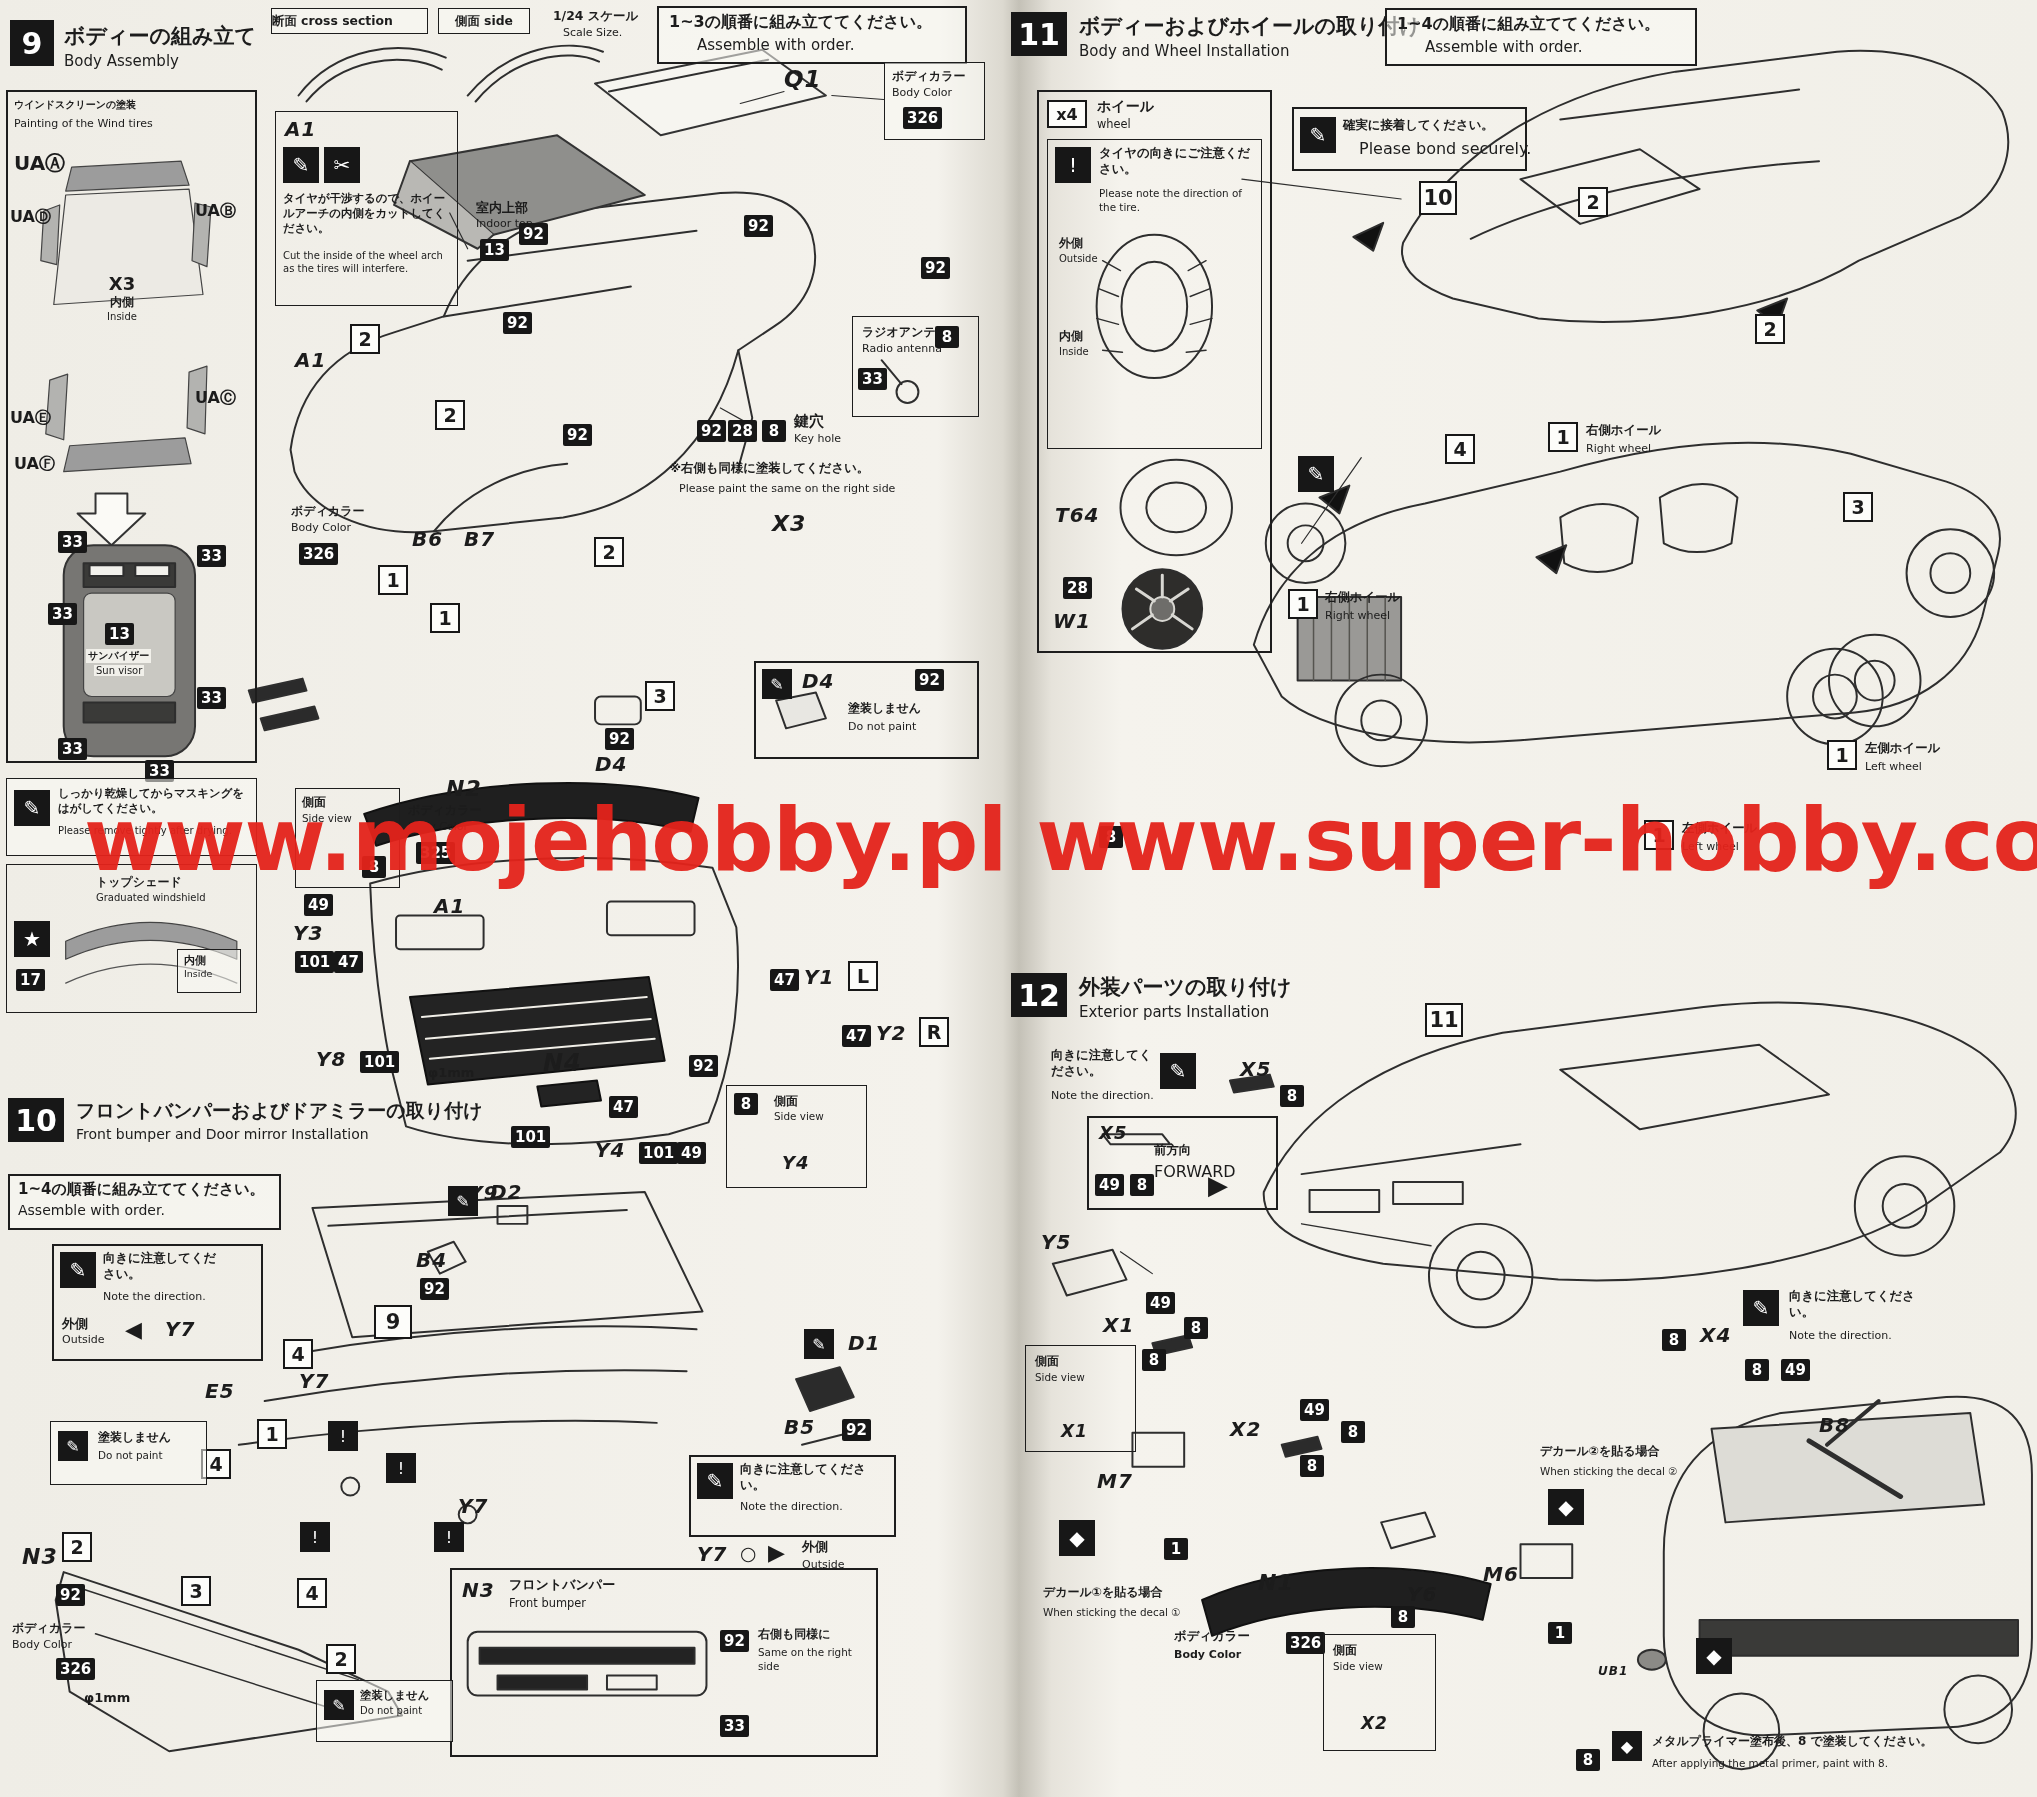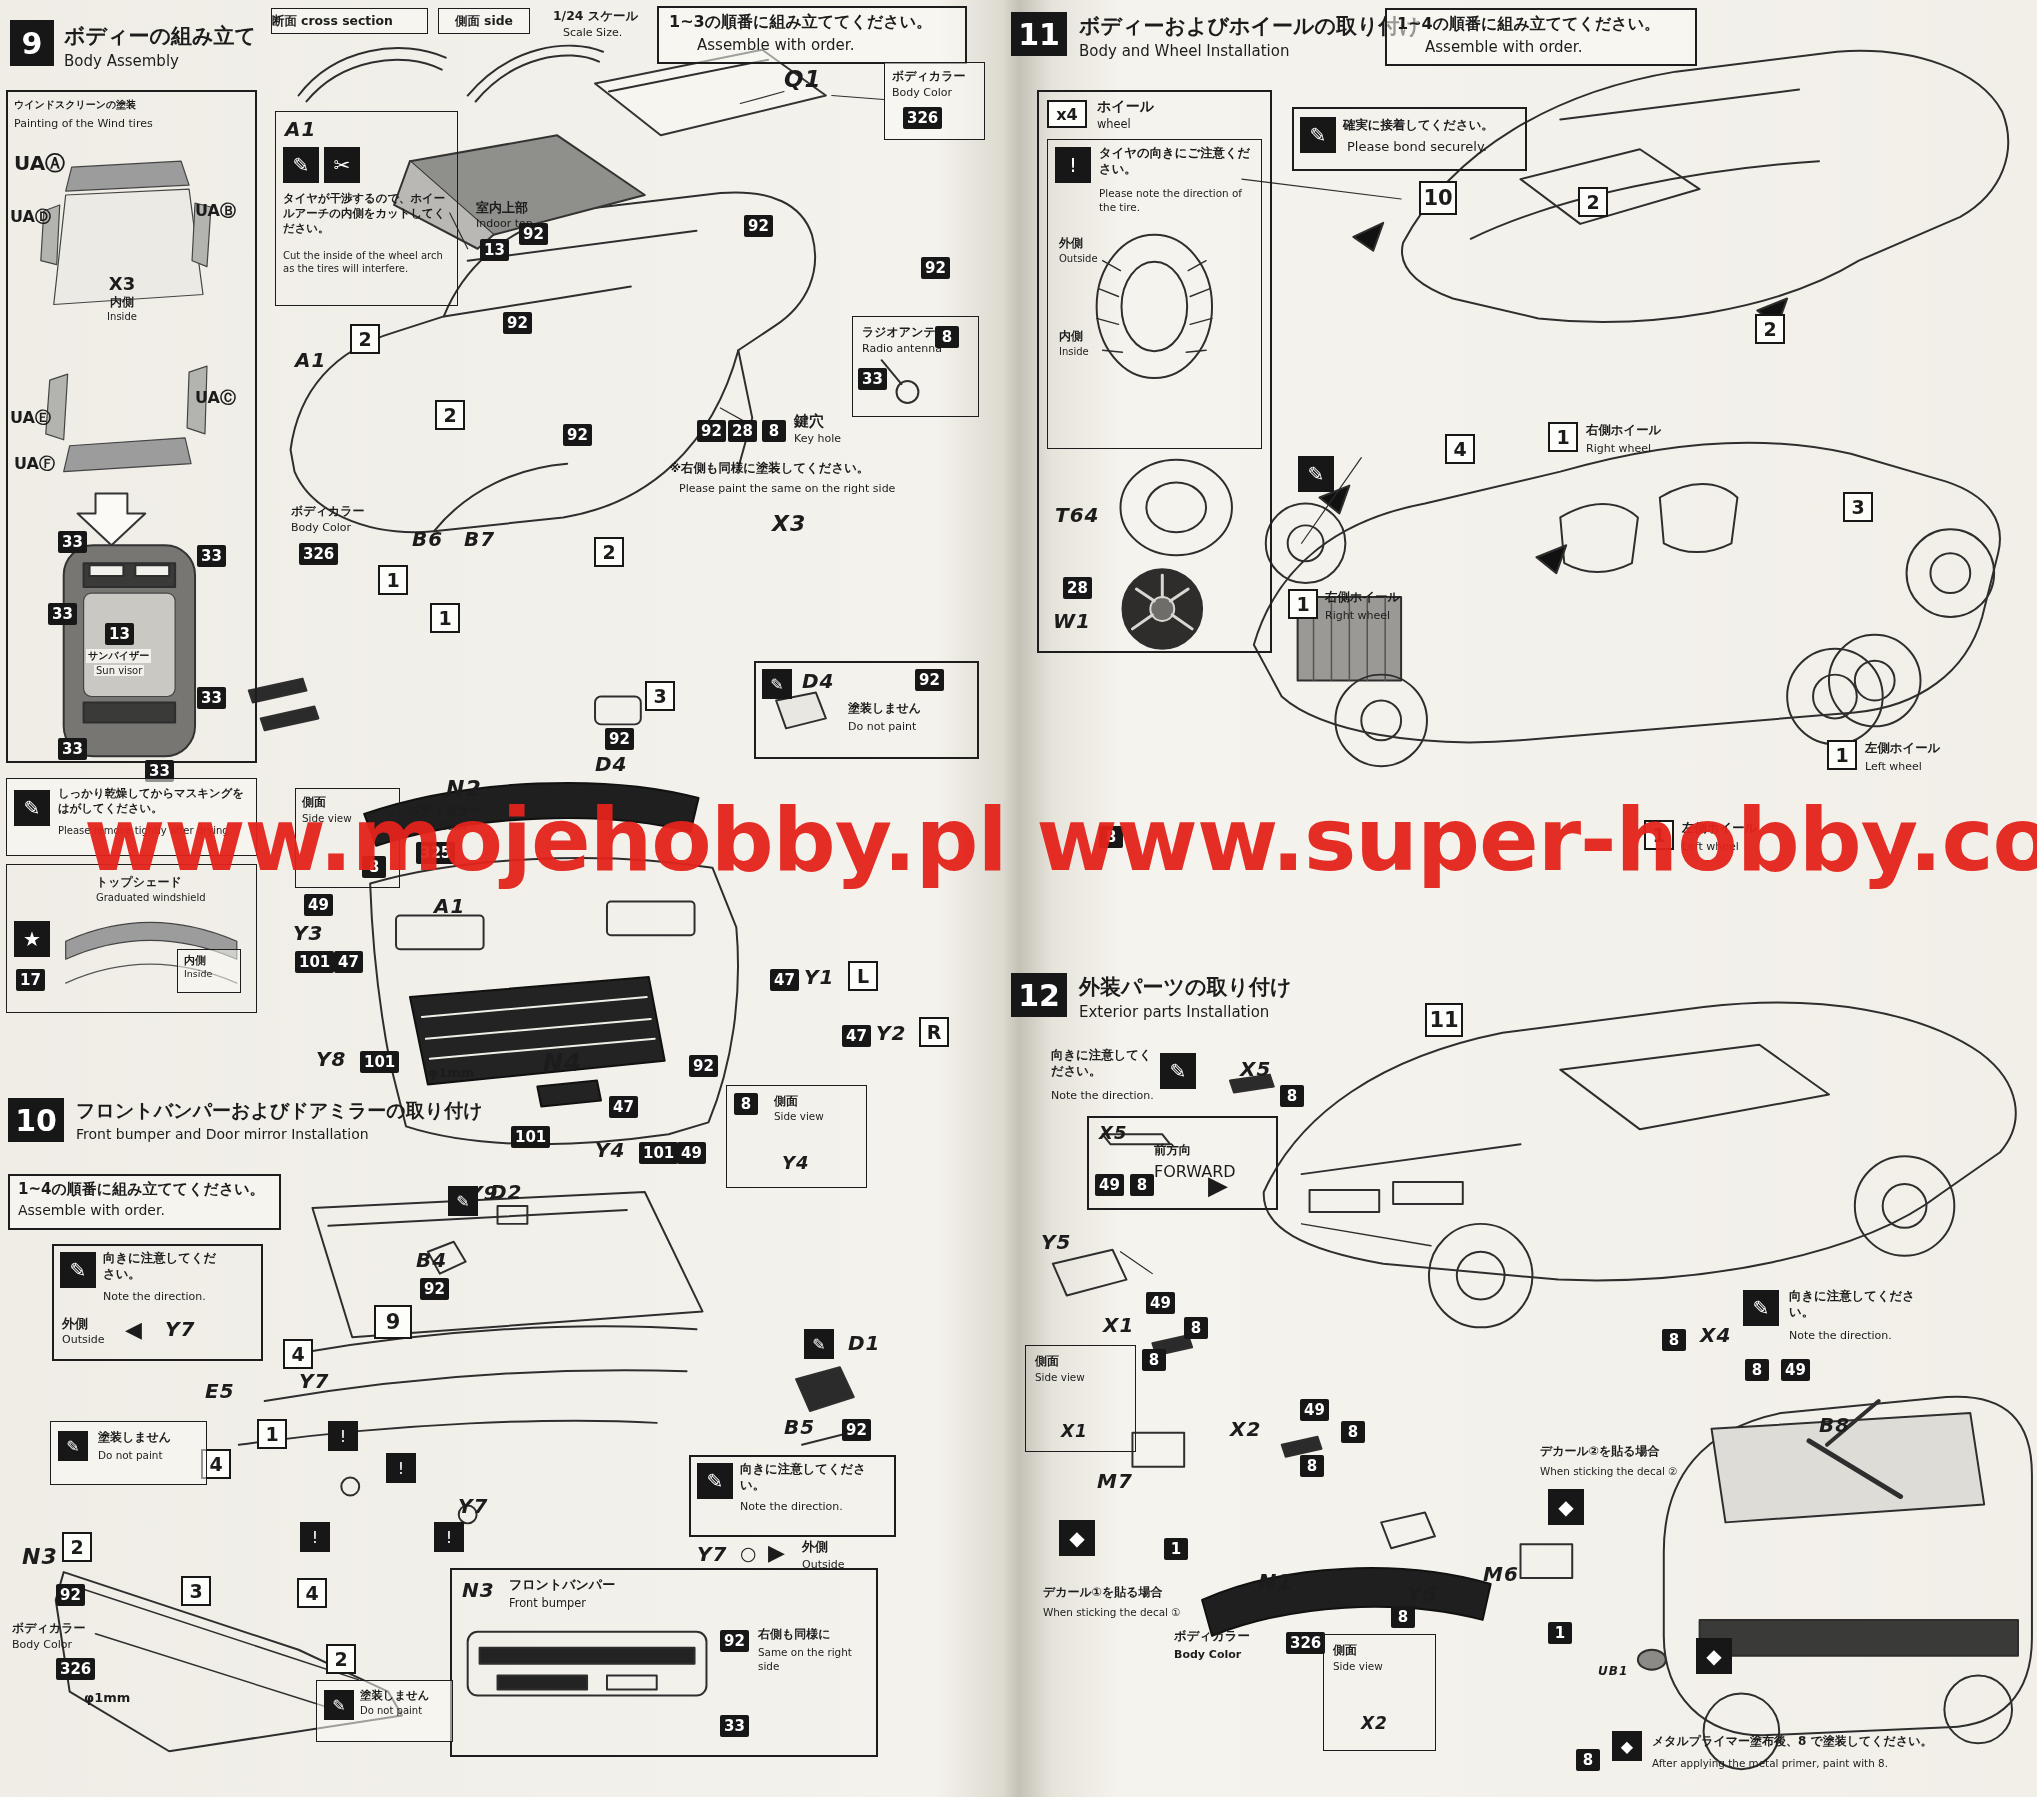--- a/index.html
+++ b/index.html
@@ -481,21 +481,21 @@
     <div class="abs en" style="left:56px;top:253px;font-size:10px">Outside</div>
     <div class="abs jp" style="left:56px;top:328px;font-size:12px">内側</div>
     <div class="abs en" style="left:56px;top:346px;font-size:10px">Inside</div>
     <div class="abs part" style="left:52px;top:503px;font-size:20px">T64</div>
     <span class="abs chip" style="left:60px;top:577px">28</span>
     <div class="abs part" style="left:50px;top:609px;font-size:20px">W1</div>
 
     <div class="abs bbox" style="left:289px;top:107px;width:235px;height:64px"></div>
     <div class="abs icon" style="left:297px;top:117px">✎</div>
     <div class="abs jp" style="left:340px;top:117px;font-size:12.4px">確実に接着してください。</div>
-    <div class="abs en" style="left:344px;top:139px;font-size:13px">Please bond securely.</div>
+    <div class="abs en" style="left:356px;top:139px;font-size:16px">Please bond securely.</div>
 
     <div class="abs obox big" style="left:416px;top:181px">10</div>
     <div class="abs obox" style="left:575px;top:187px">2</div>
     <div class="abs obox" style="left:752px;top:314px">2</div>
     <div class="abs obox" style="left:442px;top:434px">4</div>
     <div class="abs obox" style="left:545px;top:422px">1</div>
     <div class="abs jp" style="left:583px;top:422px;font-size:12.4px">右側ホイール</div>
     <div class="abs en" style="left:583px;top:442px;font-size:11px">Right wheel</div>
     <div class="abs obox" style="left:840px;top:492px">3</div>
     <div class="abs icon" style="left:295px;top:456px">✎</div>

